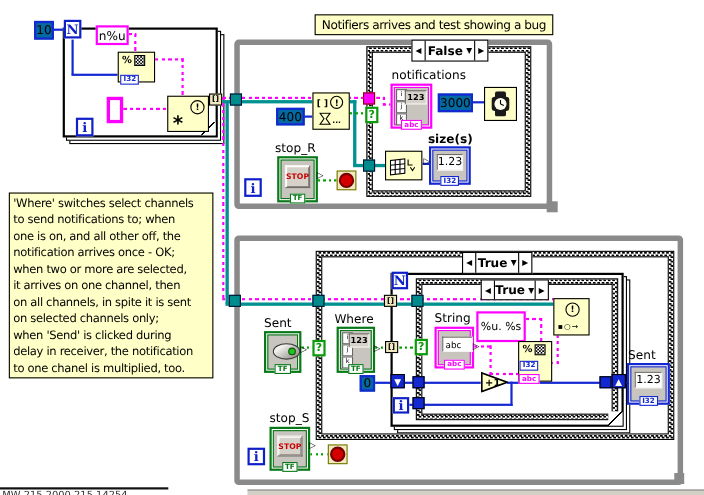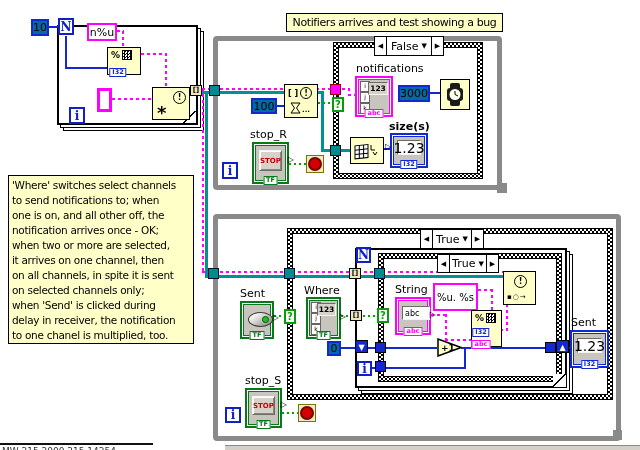--- a/index.html
+++ b/index.html
@@ -52,21 +52,21 @@
   .node{background:#FFFFC8;border:1px solid #000;z-index:11;}
   .lvlabel{font-size:11px;z-index:11;white-space:nowrap;}
   .bang{border:1px solid #000;border-radius:50%;width:11px;height:11px;font-size:8px;font-weight:bold;
         display:flex;align-items:center;justify-content:center;background:transparent;}
 
   
   .sel{display:flex;align-items:stretch;background:#fff;border:1px solid #000;z-index:12;font-size:11px;}
   .sel .sa{width:11px;display:flex;align-items:center;justify-content:center;font-size:7px;}
   .sel .sa.l{border-right:1px solid #000;}
   .sel .sa.r{border-left:1px solid #000;}
-  .sel .st{flex:1;display:flex;align-items:center;justify-content:center;gap:3px;}
+  .sel .st{flex:1;display:flex;align-items:center;justify-content:center;gap:3px;font-weight:bold;}
   .sel .dd{font-size:7px;}
 
   
   .ctl{position:absolute;border:2px solid;background:#fff;padding:1px;z-index:11;}
   .ctl .panel{border:1px solid;border-color:inherit;background:#C8C5BF;width:100%;height:100%;
               position:relative;box-sizing:border-box;}
   .c-green{border-color:#087818;}
   .c-blue{border-color:#1428D2;}
   .c-pink{border-color:#FF00FF;}
   .tab{position:absolute;left:50%;transform:translateX(-50%);bottom:-3px;background:#fff;
@@ -74,21 +74,21 @@
   .tab-green{color:#087818;border-color:#087818;}
   .tab-blue{color:#1428D2;border-color:#1428D2;}
   .tab-pink{color:#FF00FF;border-color:#FF00FF;}
   .outarrow{position:absolute;font-size:8px;color:#000;z-index:13;line-height:8px;}
   .stopbtn{position:absolute;left:3px;right:3px;top:4px;bottom:9px;background:#D6D2CA;
            border:1px solid;border-color:#F6F4F0 #6E6A64 #6E6A64 #F6F4F0;
            box-shadow:inset 1px 1px 0 #FFF,inset -1px -1px 0 #8A8680;
            display:flex;align-items:center;justify-content:center;color:#C80000;
            font-weight:bold;font-size:7px;}
   .lcd{background:#fff;border:1px solid;border-color:#6E6A64 #F6F4F0 #F6F4F0 #6E6A64;
-       font-size:14px;display:flex;align-items:center;justify-content:center;color:#000;}
+       font-size:10px;display:flex;align-items:center;justify-content:center;color:#000;}
   .v123{background:#D6D2CA;border:1px solid;border-color:#6E6A64 #F6F4F0 #F6F4F0 #6E6A64;
         font-size:7.5px;font-weight:bold;display:flex;align-items:center;justify-content:center;}
   .crow{width:8px;height:9px;background:#fff;border:1px solid #666;font-size:6px;line-height:8px;
         text-align:center;color:#000;}
   .oval{position:absolute;left:4px;top:7px;width:23px;height:13px;border-radius:50%;
         background:linear-gradient(145deg,#F0F0EE 25%,#9A968E 85%);border:1px solid #3A3A3A;}
   .oval .dot{position:absolute;right:3px;top:3px;width:5px;height:5px;border-radius:50%;
              background:#22C122;border:1px solid #065806;}
 
   .fmtchecker{width:8px;height:8px;border:1px solid #000;
@@ -180,21 +180,21 @@
 <div class="wire teal-v" style="left:321px;top:91px;height:60px;"></div>
 <div class="wire teal-h" style="left:321px;top:149px;width:31px;"></div>
 <div class="wire grn-h" style="left:318px;top:102px;width:16px;"></div>
 <div class="wire pink-h" style="left:342px;top:88px;width:8px;"></div>
 <div class="wire pink-v" style="left:348px;top:88px;height:8px;"></div>
 <div class="wire pink-h" style="left:348px;top:94px;width:8px;"></div>
 <div class="wire blue-h" style="left:384px;top:148px;width:6px;"></div>
 <div class="wire blue-h" style="left:430px;top:92px;width:10px;"></div>
 <div class="wire grn-h" style="left:289px;top:163px;width:17px;"></div>
 
-<div class="abs num" style="left:251px;top:98px;width:26px;height:16px;">100</div>
+<div class="abs num" style="left:251px;top:98px;width:26px;height:16px;">400</div>
 
 <div class="abs node" style="left:284px;top:84px;width:34px;height:34px;">
   <div style="display:flex;gap:2px;align-items:center;padding:2px 0 0 3px;">
     <span style="font-size:8px;font-weight:bold;">[ ]</span>
     <span class="bang" style="width:10px;height:10px;">!</span>
   </div>
   <div style="display:flex;align-items:flex-end;gap:1px;padding:3px 0 0 5px;">
     <svg width="11" height="12" viewBox="0 0 11 12">
         <path d="M1 1 H10 L6.5 6 L10 11 H1 L4.5 6 Z" fill="#FFFFC8" stroke="#000" stroke-width="1"></path>
       </svg>

